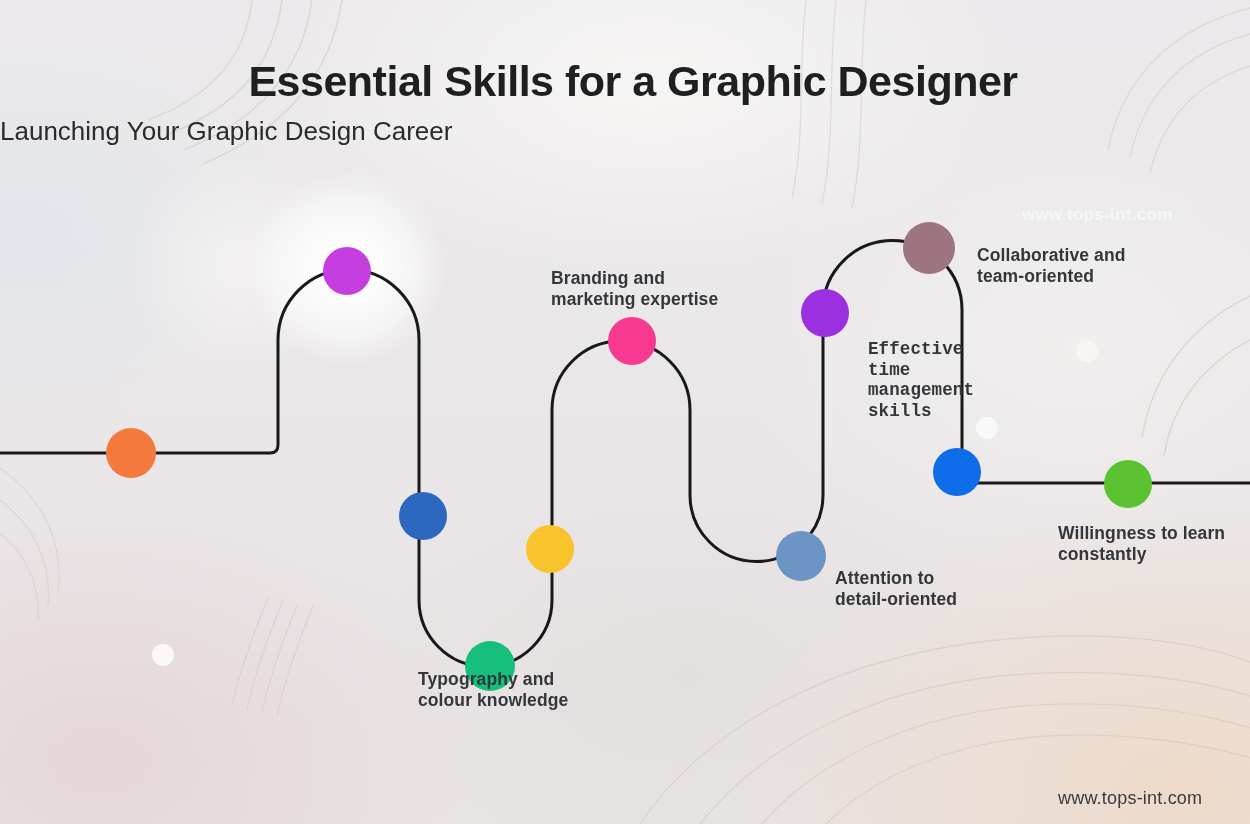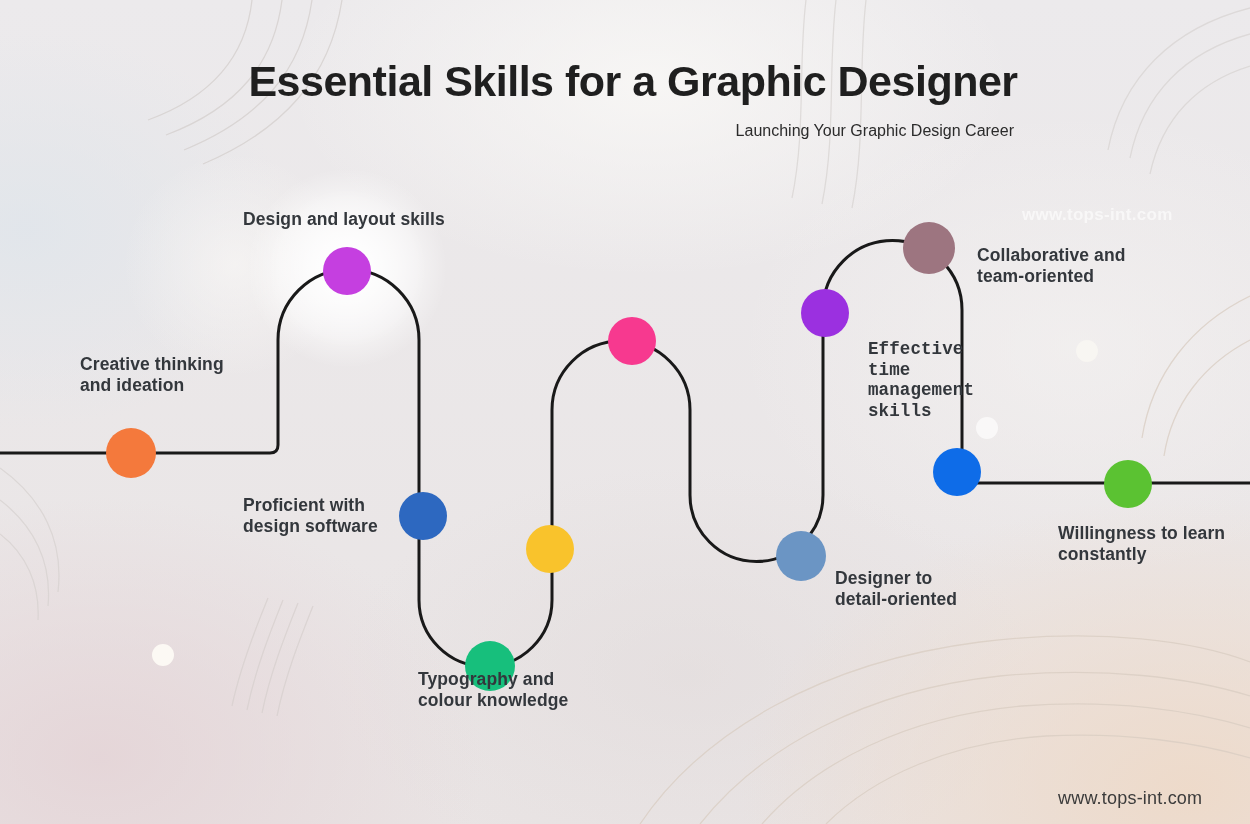--- a/index.html
+++ b/index.html
@@ -16,22 +16,22 @@
       radial-gradient(ellipse 520px 360px at 86% 42%, rgba(245,243,242,.6), rgba(245,243,242,0) 65%),
       radial-gradient(ellipse 500px 300px at 55% 82%, rgba(223,216,216,.45), rgba(223,216,216,0) 70%),
       linear-gradient(#eceaec,#e9e4e4);
   }
   .title{
     position:absolute;left:8px;top:56px;width:1250px;text-align:center;
     font-family:Liberation Sans, sans-serif;font-weight:700;font-size:43px;line-height:50px;
     color:#1f1f1f;letter-spacing:-.5px;
   }
   .subtitle{
-    position:absolute;left:0;top:118px;width:1014px;text-align:right;
-    font-size:16px;line-height:26px;color:#2b2b2b;font-weight:400;
+    position:absolute;left:0;top:118px;width:1014px;text-align:left;
+    font-size:26px;line-height:26px;color:#2b2b2b;font-weight:400;
   }
   .layer{position:absolute;left:0;top:0;width:1250px;height:824px;}
   .skill-label{
     position:absolute;font-weight:700;font-size:17.5px;line-height:20.5px;
     color:#33373c;white-space:pre-line;letter-spacing:.1px;
   }
   .wm-top{
     position:absolute;left:1022px;top:205px;font-weight:700;font-size:17px;
     color:rgba(255,255,255,.6);letter-spacing:.3px;
   }
@@ -109,28 +109,25 @@
         <circle cx="957" cy="472" r="24" fill="#0E6CE8"></circle>
         <circle cx="1128" cy="484" r="24" fill="#5BC232"></circle>
       </g>
   </svg>
 
   <div class="title">Essential Skills for a Graphic Designer</div>
   <div class="subtitle">Launching Your Graphic Design Career</div>
   <div class="wm-top">www.tops-int.com</div>
   <div class="wm-bottom">www.tops-int.com</div>
   <div class="layer" id="nodes-layer">
-      <div class="skill-label" style="left: 80px; top: 354px; width: 210px;">Creative thinking
-and ideation</div>
-      <div class="skill-label" style="left: 243px; top: 209px; width: 250px;">Design and layout skills</div>
-      <div class="skill-label" style="left: 243px; top: 495px; width: 170px;">Proficient with
-design software</div>
       <div class="skill-label" style="left: 418px; top: 669px; width: 185px;">Typography and
 colour knowledge</div>
-      <div class="skill-label" style="left: 835px; top: 568px; width: 160px;">Designer to
+      <div class="skill-label" style="left: 551px; top: 268px; width: 210px;">Branding and
+marketing expertise</div>
+      <div class="skill-label" style="left: 835px; top: 568px; width: 160px;">Attention to
 detail-oriented</div>
       <div class="skill-label" style="left: 868px; top: 339px; width: 150px; font-family: Liberation Mono, monospace;">Effective
 time
 management
 skills</div>
       <div class="skill-label" style="left: 977px; top: 219px; width: 195px; margin-top: 26px;">Collaborative and
 team-oriented</div>
       <div class="skill-label" style="left: 1058px; top: 523px; width: 215px;">Willingness to learn
 constantly</div>
     </div>

